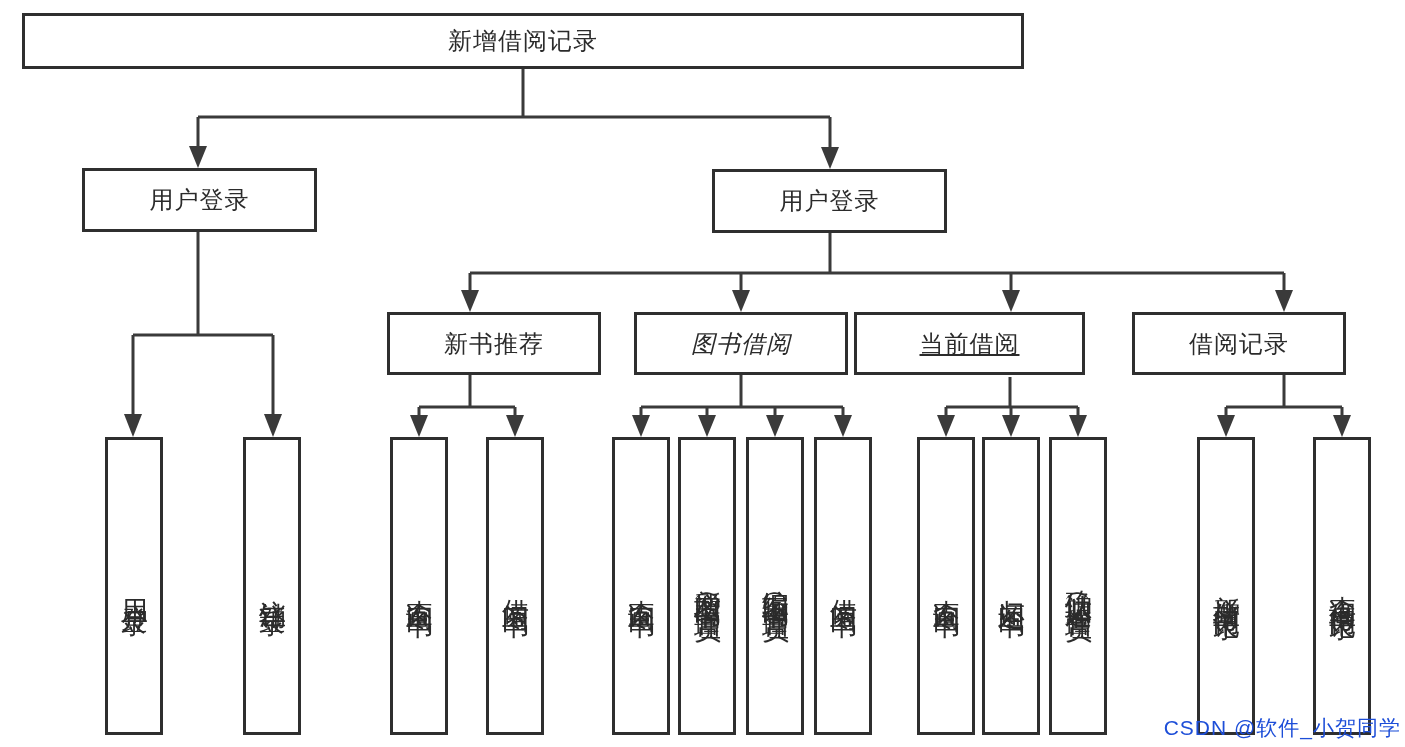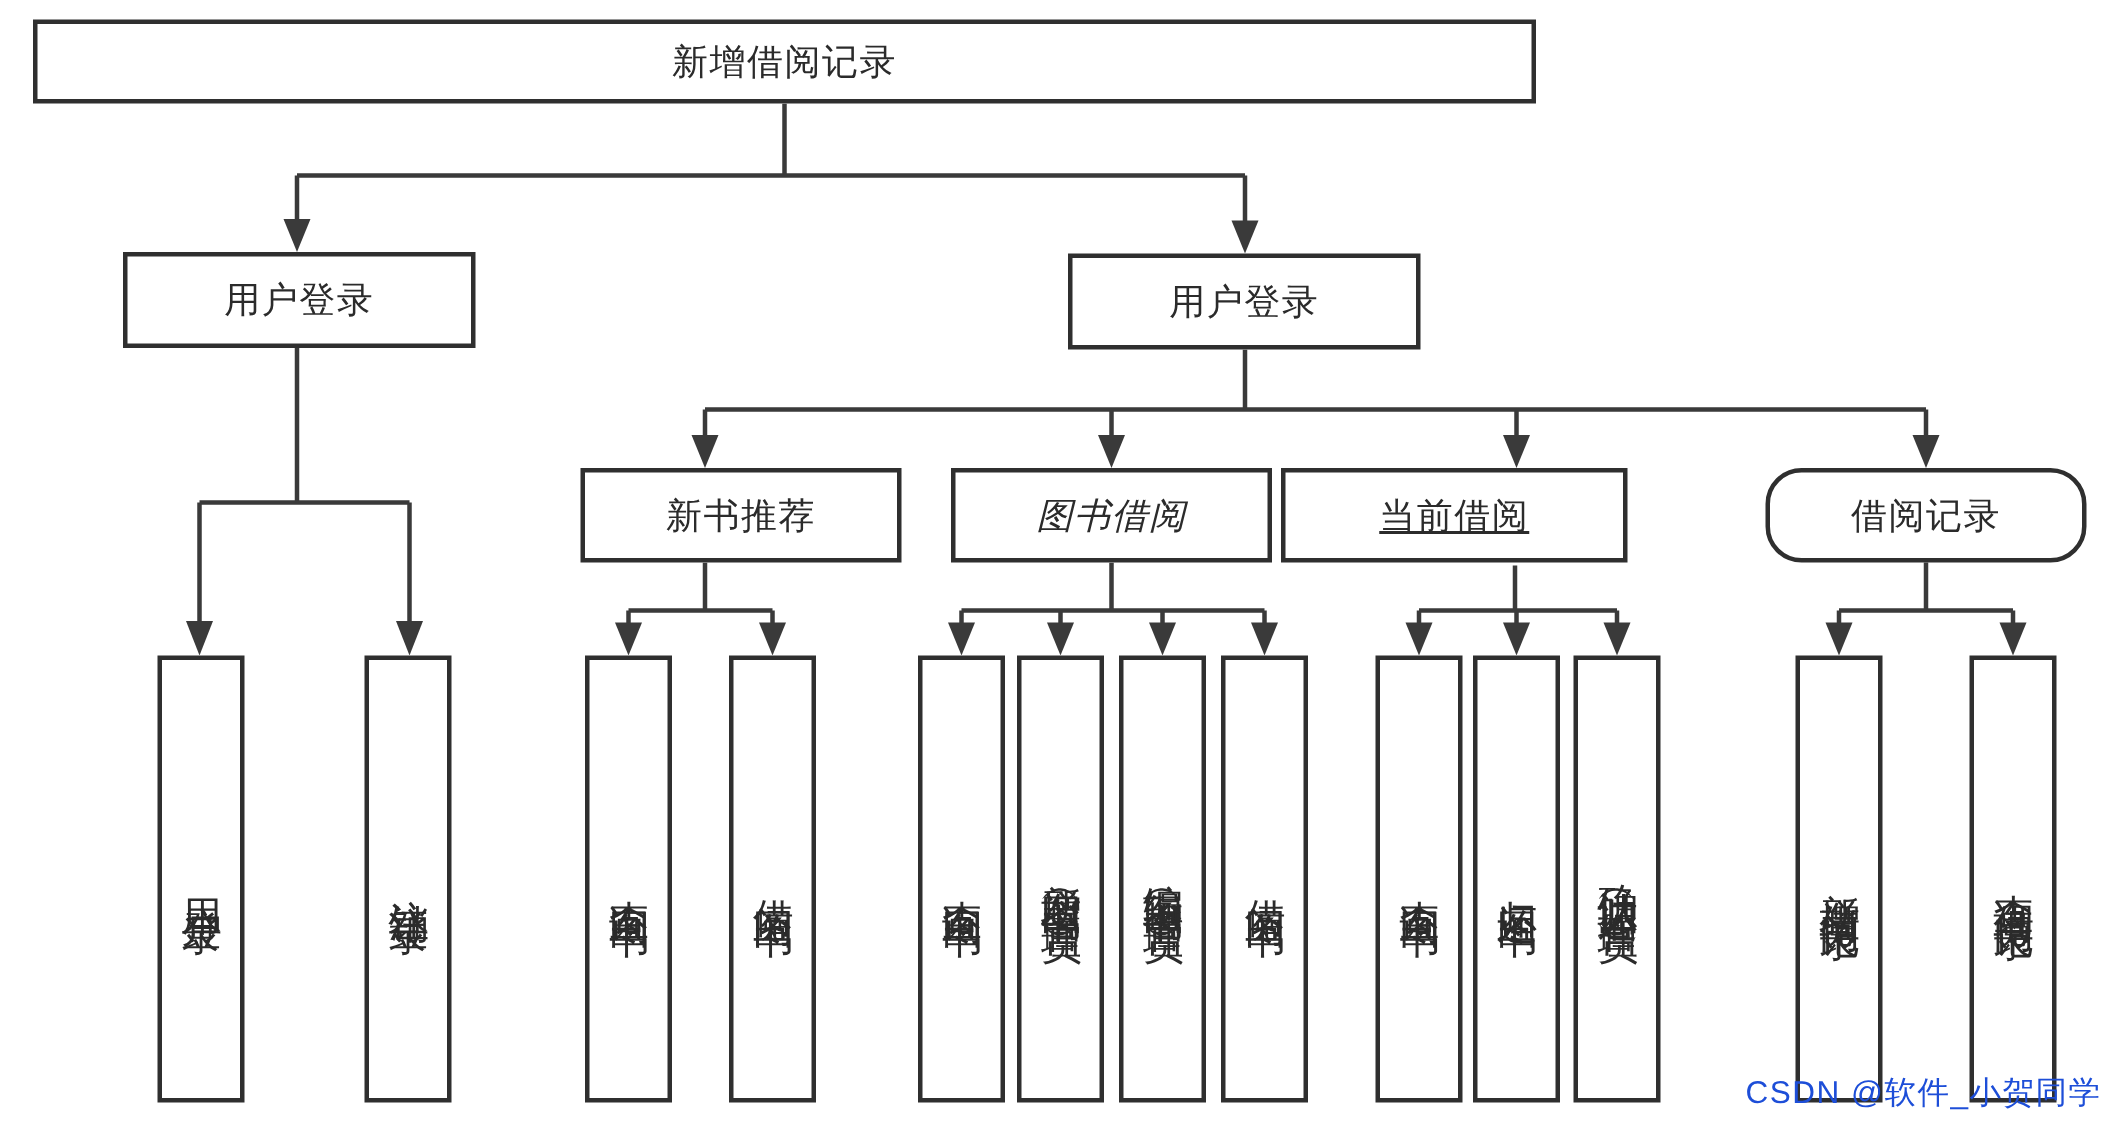--- a/index.html
+++ b/index.html
@@ -123,21 +123,21 @@
 
   <div class="node hbox" style="left:363px; top:312px; width:214px; height:63px;margin-left:24px;">
     <span>新书推荐</span>
   </div>
   <div class="node hbox" style="left:634px; top:312px; width:214px; height:63px;font-style:italic;">
     <span>图书借阅</span>
   </div>
   <div class="node hbox" style="left:854px; top:312px; width:231px; height:63px;text-decoration:underline;">
     <span>当前借阅</span>
   </div>
-  <div class="node hbox" style="left:1177px; top:312px; width:214px; height:63px;border-radius:24px;">
+  <div class="node hbox" style="left:1132px; top:312px; width:214px; height:63px;">
     <span>借阅记录</span>
   </div>
 
   <div class="node vbox" style="left:105px; top:437px;">
     <span>用户登录</span>
   </div>
   <div class="node vbox" style="left:243px; top:437px;">
     <span>注销登录</span>
   </div>
 

